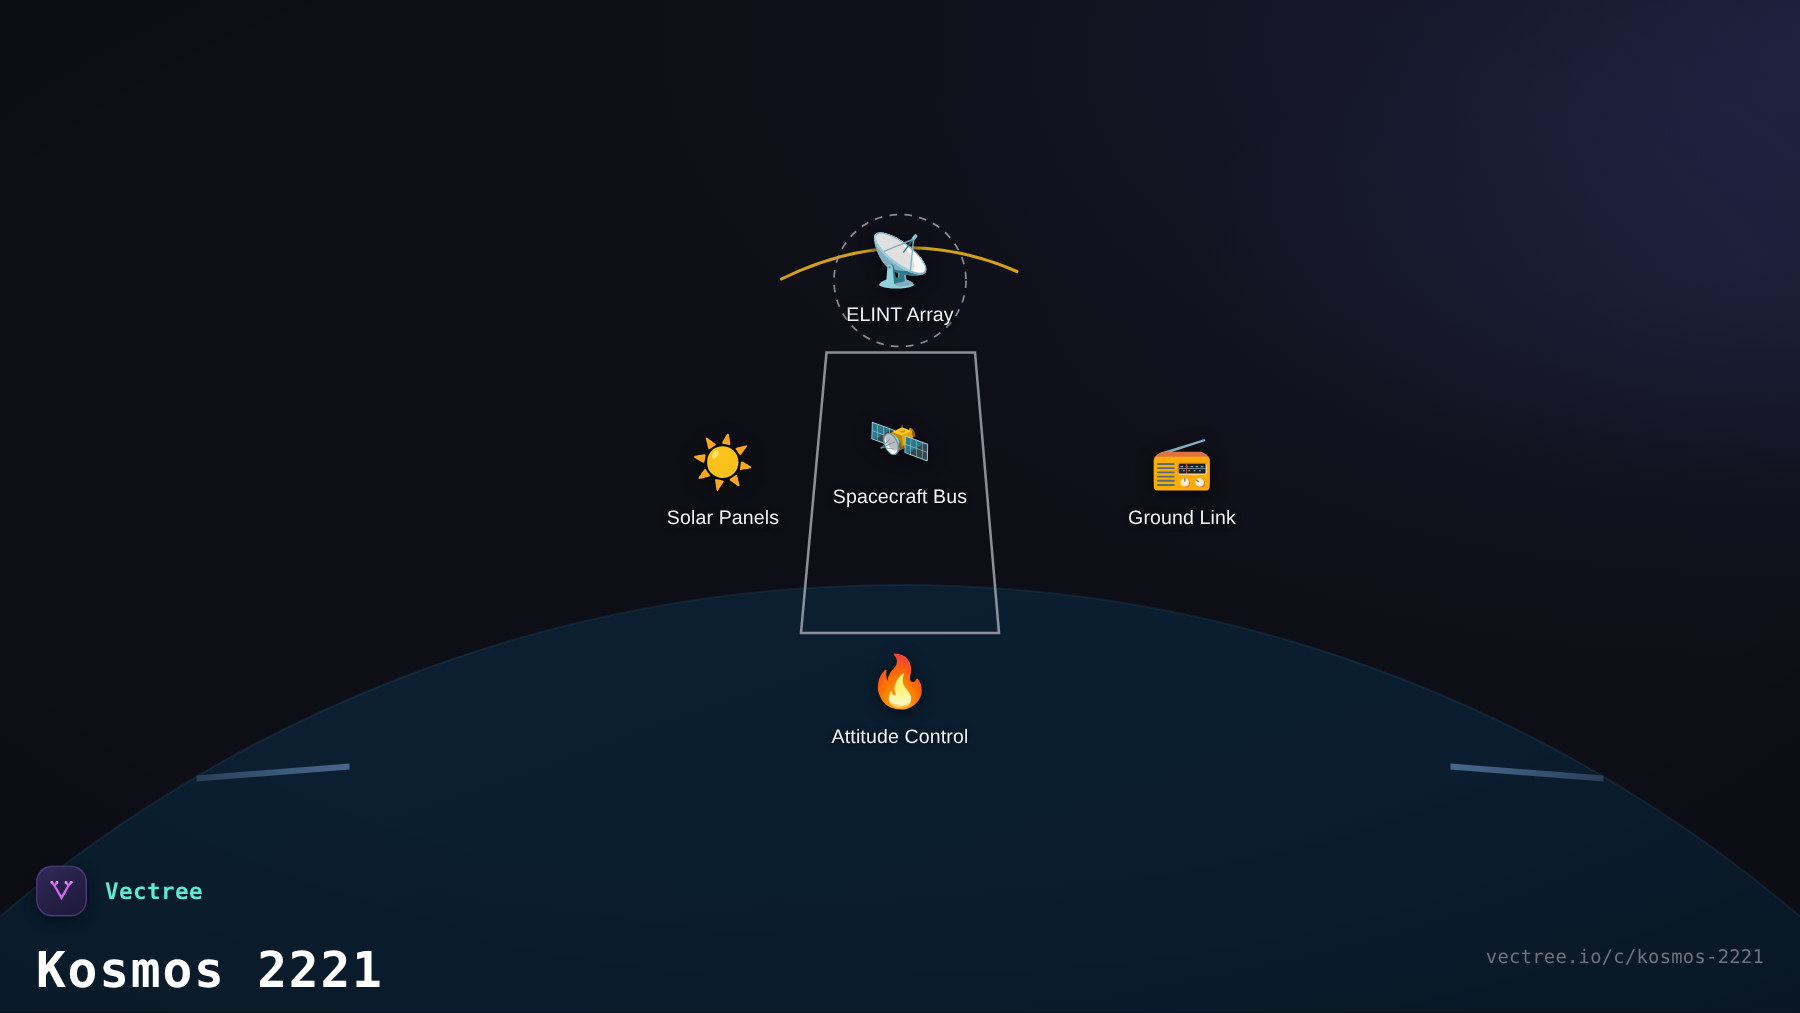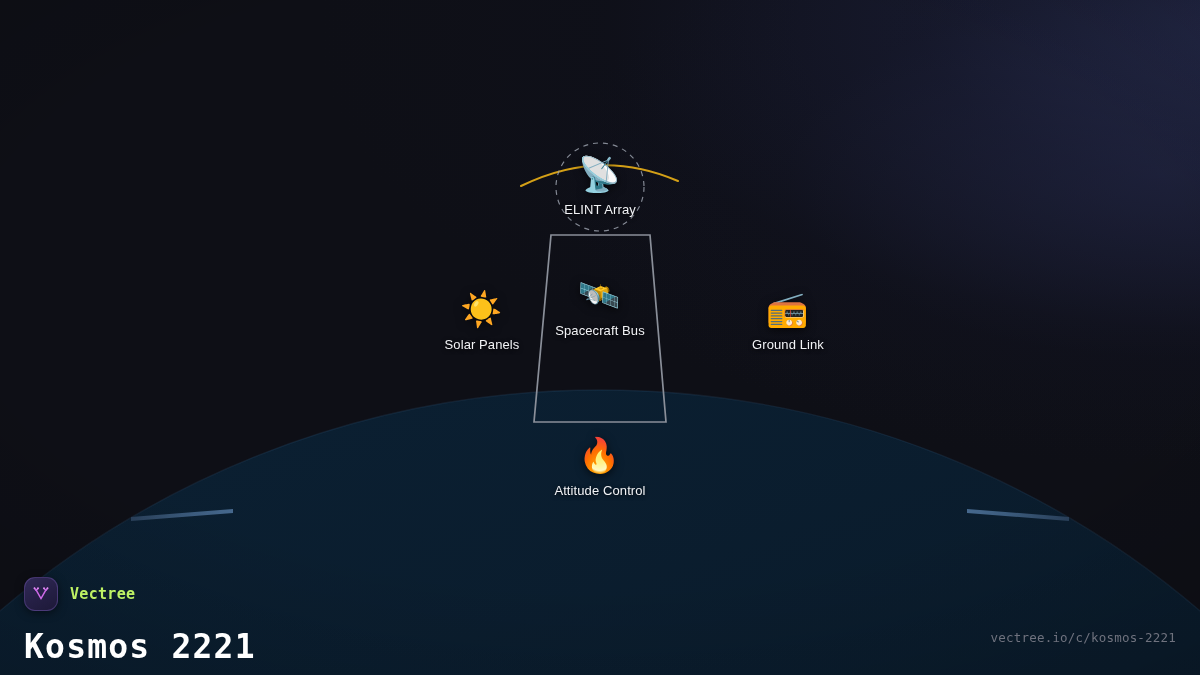--- a/index.html
+++ b/index.html
@@ -116,21 +116,21 @@
     border:1px solid rgba(150,110,220,0.30);
     display:flex;
     align-items:center;
     justify-content:center;
     box-shadow:0 2px 8px rgba(0,0,0,0.5);
   }
   #brand-name {
     font-family:"DejaVu Sans Mono", monospace;
     font-size:15px;
     font-weight:700;
-    color:#bef264;
+    color:#5eead4;
     letter-spacing:0.3px;
   }
 
   #page-title {
     position:absolute;
     left:24px;
     top:67px;
     font-family:"DejaVu Sans Mono", monospace;
     font-size:33px;
     font-weight:700;

